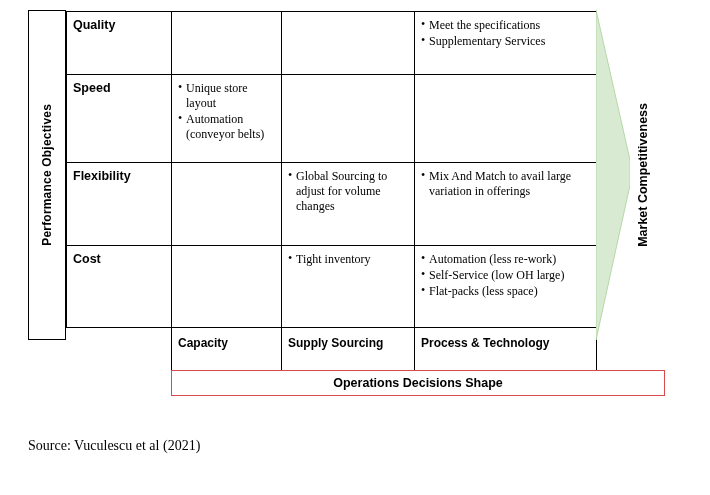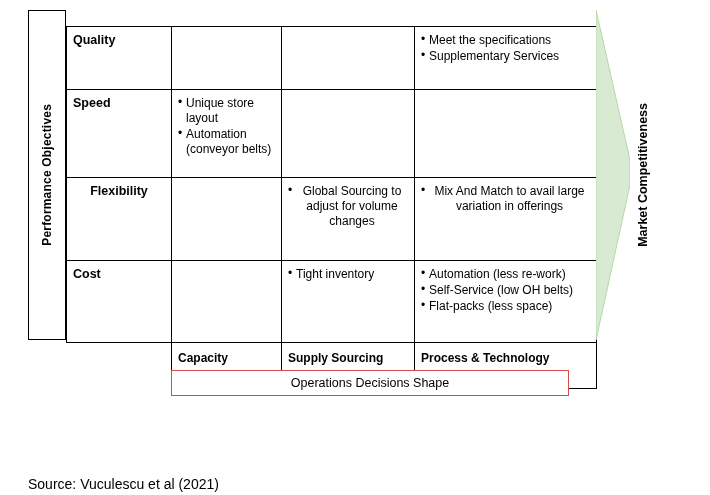--- a/index.html
+++ b/index.html
@@ -43,21 +43,21 @@
     font-size: 12px;
     font-weight: bold;
     letter-spacing: 0.2px;
     white-space: nowrap;
   }
 
   
   .matrix {
     position: absolute;
     left: 66px;
-    top: 26px;
+    top: 11px;
     width: 530px;
     border-collapse: collapse;
     table-layout: fixed;
     background: #fff;
     border-radius: 22px;
   }
   .matrix td {
     border: 1px solid #000;
     vertical-align: top;
     padding: 6px 6px 8px 6px;
@@ -75,33 +75,34 @@
   }
   .bullets {
     margin: 0;
     padding: 0;
     list-style: none;
   }
   .bullets li {
     position: relative;
     padding-left: 8px;
     margin: 0 0 1px 0;
+    font-family: Liberation Serif, serif;
   }
   .bullets li:before {
     content: "\2022";
     position: absolute;
     left: 0;
     top: -1px;
     font-size: 12px;
   }
 
   .row-q td { height: 48px; }
   .row-sp td { height: 73px; }
   .row-dep td { height: 73px; }
-  .row-flex td { height: 68px; text-align: center; }
+  .row-flex td { height: 68px; }
   .row-cost td { height: 67px; }
 
   .footrow td {
     font-weight: bold;
     vertical-align: middle;
     padding-top: 5px;
     padding-bottom: 20px;
     height: 20px;
   }
   .footrow td.empty-left { border: none; }
@@ -131,40 +132,40 @@
     transform: rotate(180deg);
     font-size: 12.5px;
     font-weight: bold;
     white-space: nowrap;
   }
 
   
   .banner {
     position: absolute;
     left: 171px;
-    width: 398px;
+    width: 494px;
     height: 26px;
     border: 1px solid #d94a4a;
     box-sizing: border-box;
     display: flex;
     align-items: center;
     justify-content: center;
     font-size: 12.5px;
-    font-weight: normal;
+    font-weight: bold;
     background: #ffffff;
   }
   .banner-1 { top: 370px; }
   .banner-2 { top: 398px; }
 
   
   .source {
     position: absolute;
     left: 28px;
-    top: 476px;
-    font-family: Liberation Sans, sans-serif;
+    top: 438px;
+    font-family: Liberation Serif, serif;
     font-size: 14px;
   }
 </style>
 </head>
 <body>
 
 <div id="canvas">
 
   <div class="vlabel-left">
     <span class="vtext">Performance Objectives</span>
@@ -243,21 +244,21 @@
           <ul class="bullets"></ul>
         </td>
         <td>
           <ul class="bullets">
             <li>Tight inventory</li>
           </ul>
         </td>
         <td>
           <ul class="bullets">
             <li>Automation (less re-work)</li>
-            <li>Self-Service  (low OH belts)</li>
+            <li>Self-Service  (low OH large)</li>
             <li>Flat-packs (less space)</li>
           </ul>
         </td>
       </tr>
 
       <tr class="footrow">
         <td class="empty-left"></td>
         <td>Capacity</td>
         <td>Supply Sourcing</td>
         <td>Process &amp; Technology</td>

